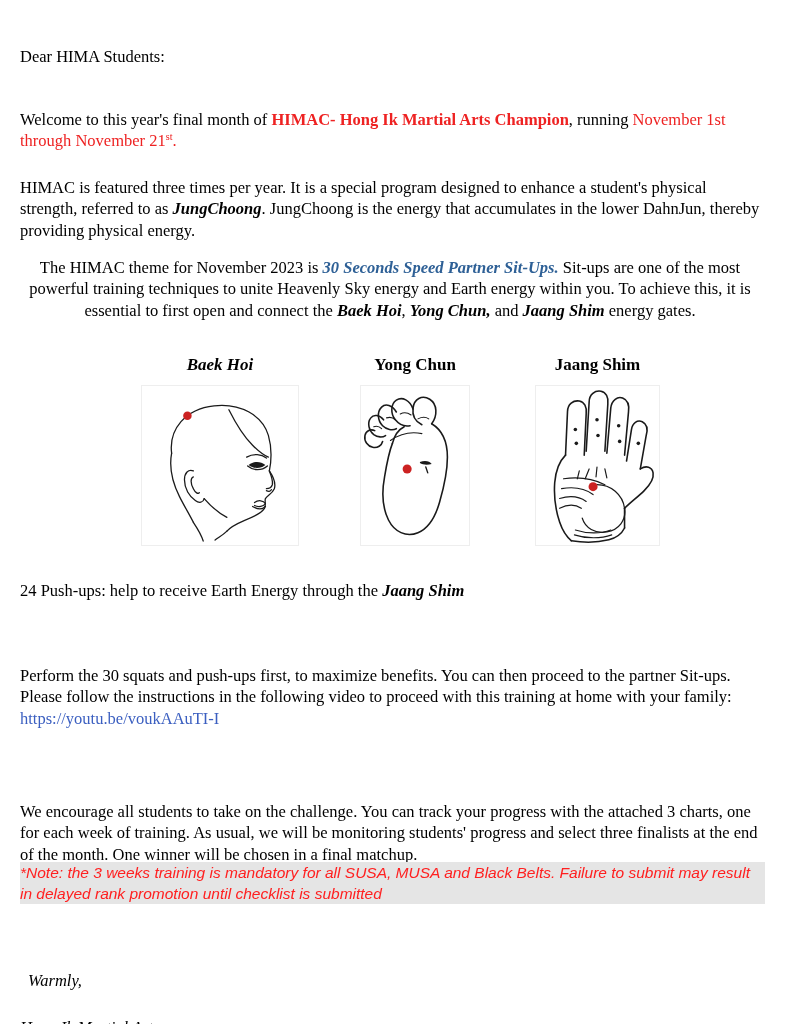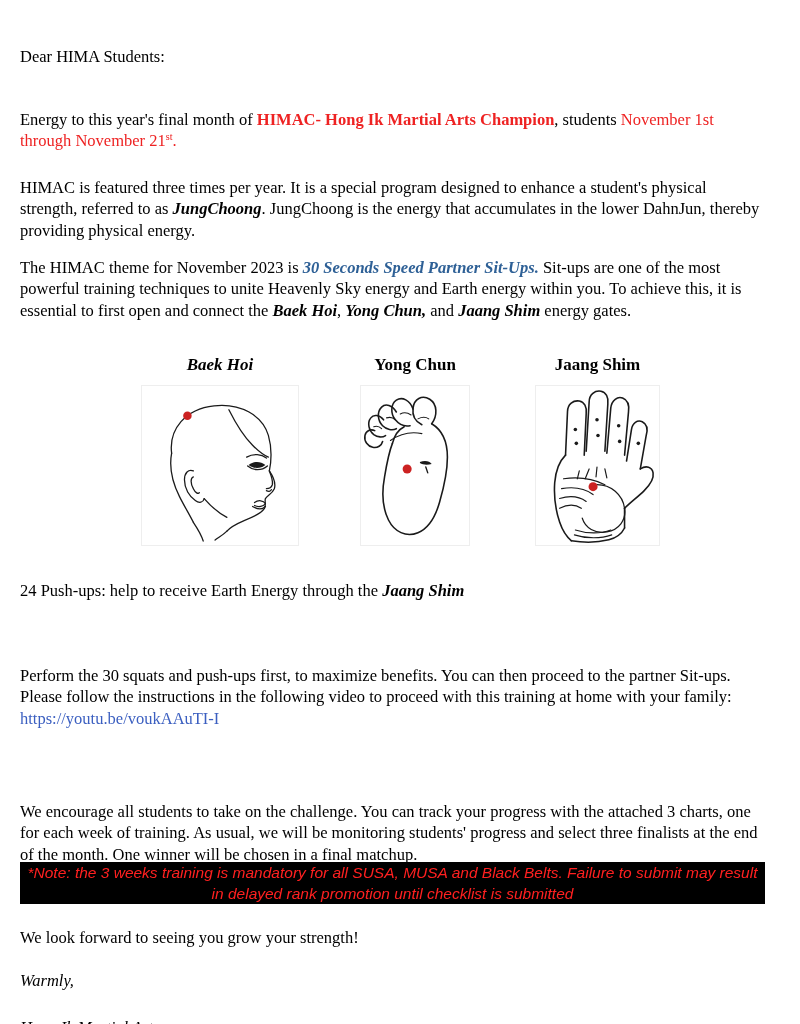--- a/index.html
+++ b/index.html
@@ -49,21 +49,21 @@
   
   #greeting { top: 29px; }
 
   
   #welcome { top: 92px; }
 
   
   #himac-desc { top: 160px; }
 
   
-  #theme-para { top: 240px; }
+  #theme-para { top: 240px; text-align: center; }
 
   
   .figure-row {
     position: absolute;
     left: 20px;
     top: 355px;
     width: 740px;
     height: 205px;
   }
   .figure {
@@ -102,38 +102,37 @@
   #encourage { top: 784px; }
 
   
   #note {
     top: 846px;
     font-family: "Liberation Sans", "DejaVu Sans", sans-serif;
     font-style: italic;
     font-size: 15.5px;
     line-height: 21px;
     color: #ff2020;
-    background: #000000;
+    background: #e5e5e5;
     width: 745px;
-    text-align: center;
   }
 
   
   #closing-1 { top: 910px; }
-  #closing-2 { top: 953px; font-style: italic; }
+  #closing-2 { top: 953px; font-style: italic; margin-left: 8px; }
   #closing-3 { top: 1000px; font-style: italic; }
 </style>
 </head>
 <body>
 
 <div class="page">
 
   <p class="body-text" id="greeting">Dear HIMA Students:</p>
 
-  <p class="body-text" id="welcome"><span>Energy to this year's final month of </span><span class="red bold">HIMAC- Hong Ik Martial Arts Champion</span><span>, students </span><span class="red"><span>November 1st through November 21</span><sup>st</sup><span>.</span></span></p>
+  <p class="body-text" id="welcome"><span>Welcome to this year's final month of </span><span class="red bold">HIMAC- Hong Ik Martial Arts Champion</span><span>, running </span><span class="red"><span>November 1st through November 21</span><sup>st</sup><span>.</span></span></p>
 
   <p class="body-text" id="himac-desc"><span>HIMAC is featured three times per year. It is a special program designed to enhance a student's physical strength, referred to as </span><span class="bi">JungChoong</span><span>. JungChoong is the energy that accumulates in the lower DahnJun, thereby providing physical energy.</span></p>
 
   <p class="body-text" id="theme-para"><span>The HIMAC theme for November 2023 is </span><span class="blue-theme">30 Seconds Speed Partner Sit-Ups.</span><span> Sit-ups are one of the most powerful training techniques to unite Heavenly Sky energy and Earth energy within you. To achieve this, it is essential to first open and connect the </span><span class="bi">Baek Hoi</span><span>, </span><span class="bi">Yong Chun,</span><span> and </span><span class="bi">Jaang Shim</span><span> energy gates.</span></p>
 
   <div class="figure-row">
 
     <div class="figure" id="fig-baekhoi">
       <div class="figure-caption it">Baek Hoi</div>
       <div class="figure-box">
@@ -269,17 +268,16 @@
   <div class="body-text" id="exercises">
     <div><span>24 Push-ups: help to receive Earth Energy through the </span><span class="bi">Jaang Shim</span></div>
   </div>
 
   <p class="body-text" id="perform"><span>Perform the 30 squats and push-ups first, to maximize benefits. You can then proceed to the partner Sit-ups. Please follow the instructions in the following video to proceed with this training at home with your family: </span><span class="link">https://youtu.be/voukAAuTI-I</span></p>
 
   <p class="body-text" id="encourage">We encourage all students to take on the challenge. You can track your progress with the attached 3 charts, one for each week of training. As usual, we will be monitoring students' progress and select three finalists at the end of the month. One winner will be chosen in a final matchup.</p>
 
   <p class="body-text" id="note">*Note: the 3 weeks training is mandatory for all SUSA, MUSA and Black Belts. Failure to submit may result in delayed rank promotion until checklist is submitted</p>
 
-  <p class="body-text" id="closing-1">We look forward to seeing you grow your strength!</p>
   <p class="body-text" id="closing-2">Warmly,</p>
   <p class="body-text" id="closing-3">Hong Ik Martial Arts</p>
 
 </div>
 
 </body></html>

